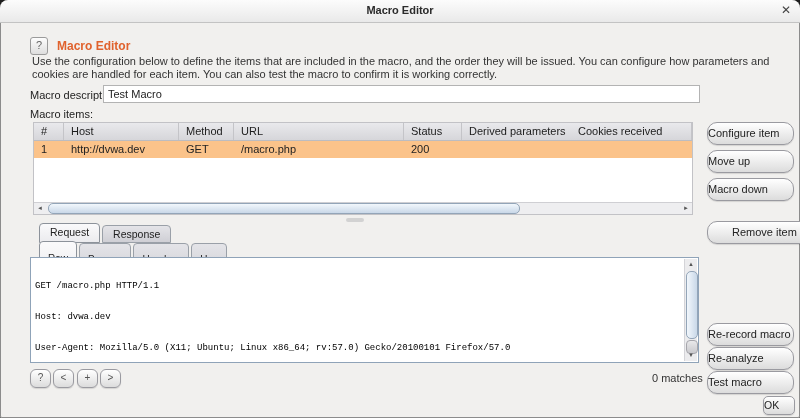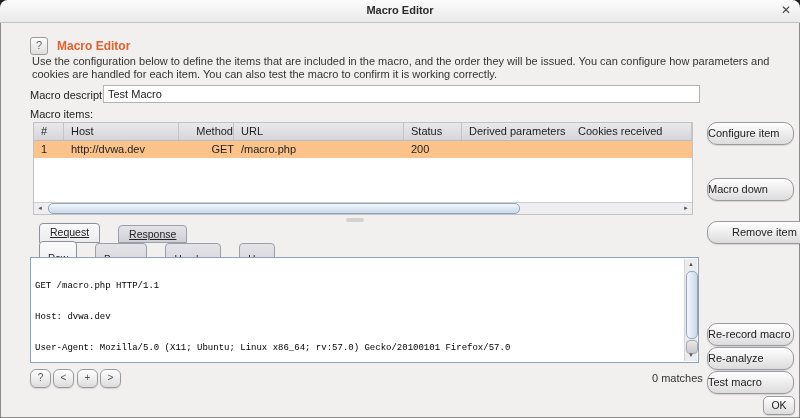--- a/index.html
+++ b/index.html
@@ -15,52 +15,52 @@
   
   .md-label{position:absolute;left:30px;top:89px;font-size:11px;color:#222;}
   .md-input{position:absolute;left:103px;top:85px;width:587px;height:14px;border:1px solid #b3b3b3;font-size:11px;font-family:"Liberation Sans",sans-serif;color:#222;padding:1px 4px;background:#fff;}
   .mi-label{position:absolute;left:30px;top:108px;font-size:11px;color:#222;}
   
   .table{position:absolute;left:33px;top:122px;width:660px;height:93px;background:#fff;border:1px solid #c2c2c6;box-sizing:border-box;}
   .thead{display:flex;height:17px;background:linear-gradient(#e9e9ec,#d6d6da);border-bottom:1px solid #bcbcc0;}
   .th{font-size:11px;color:#1c1c1c;padding:2px 0 0 7px;border-right:1px solid #c4c4c8;box-sizing:border-box;overflow:hidden;white-space:nowrap;}
   .trow{display:flex;height:17px;background:#fbc38a;}
   .td{font-size:11px;color:#222;padding:2px 0 0 7px;box-sizing:border-box;overflow:hidden;white-space:nowrap;}
-  .c0{width:30px;}.c1{width:115px;}.c2{width:55px;text-align:right;}.c3{width:170px;}.c4{width:58px;}.c5{width:121px;}.c6{flex:1;}
+  .c0{width:30px;}.c1{width:115px;}.c2{width:55px;}.c3{width:170px;}.c4{width:58px;}.c5{width:121px;}.c6{flex:1;}
   .hscroll{position:absolute;left:0;bottom:0;width:100%;height:12px;background:#eeeef0;border-top:1px solid #cfcfd3;box-sizing:border-box;display:flex;align-items:center;}
   .sb-btn{width:12px;height:11px;font-size:6px;color:#555;text-align:center;line-height:11px;flex:0 0 auto;}
   .hthumb{height:9px;width:470px;margin-left:2px;border:1px solid #93a5b8;border-radius:5px;background:linear-gradient(#f2f7fc,#c9d8e8);flex:0 0 auto;}
   .hspace{flex:1;}
   
   .btn{position:absolute;left:707px;width:85px;height:21px;border:1px solid #9a9aa0;border-radius:10px;background:linear-gradient(#ffffff,#dcdcdc);font-size:11px;color:#222;text-align:left;line-height:20px;box-shadow:0 1px 1px rgba(0,0,0,.12);}
   
   .splitter{position:absolute;left:346px;top:218px;width:18px;height:4px;border-radius:2px;background:#d2d2d2;}
   
   .tabrow{position:absolute;left:39px;display:flex;align-items:flex-end;}
   .tabrow.main{top:223px;}
   .tabrow.sub{top:241px;}
-  .tab{font-size:10.5px;color:#222;padding:2px 10px 2px 10px;border:1px solid #9aa0a8;border-radius:4px 4px 0 0;background:linear-gradient(#e4e4e8,#cfcfd5);margin-right:18px;height:12px;line-height:12px;text-decoration:underline;}
+  .tab{font-size:10.5px;color:#222;padding:2px 10px 2px 10px;border:1px solid #9aa0a8;border-radius:4px 4px 0 0;background:linear-gradient(#e4e4e8,#cfcfd5);margin-right:2px;height:12px;line-height:12px;}
   .tab.sel{background:linear-gradient(#fafafb,#ebebee);border-color:#8c929a;height:14px;line-height:13px;}
   .tabrow.sub .tab{font-size:10px;padding:10px 8px;}
   
   .editor{position:absolute;left:30px;top:257px;width:669px;height:106px;background:#fff;border:1px solid #8fa3b8;box-sizing:border-box;text-decoration:underline;}
   .editor .text{position:absolute;left:4px;top:2px;right:16px;bottom:1px;font-family:"Liberation Mono","DejaVu Sans Mono",monospace;font-size:9px;line-height:10.4px;color:#000;white-space:pre;overflow:hidden;}
   .vscroll{position:absolute;top:1px;right:1px;bottom:1px;width:13px;background:#ececee;border-left:1px solid #d4d4d8;box-sizing:border-box;}
   .vs-btn{position:absolute;left:0;width:12px;height:11px;font-size:6px;color:#555;text-align:center;line-height:11px;}
   .vs-up{top:0;}
   .vs-down{bottom:0;}
   .vthumb{position:absolute;left:1px;top:12px;width:10px;height:66px;border:1px solid #93a5b8;border-radius:5px;background:linear-gradient(90deg,#f2f7fc,#c9d8e8);}
   .vthumb2{position:absolute;left:1px;top:81px;width:10px;height:12px;border:1px solid #a6a6ac;border-radius:4px;background:linear-gradient(#e8e8ea,#c9c9cd);}
   
   .sq-btn{position:absolute;top:369px;width:19px;height:17px;border:1px solid #9a9aa0;border-radius:6px;background:linear-gradient(#ffffff,#dcdcdc);font-size:10px;color:#555;text-align:center;line-height:16px;box-shadow:0 1px 1px rgba(0,0,0,.12);}
   .search-input{position:absolute;left:135px;top:369px;width:500px;height:13px;border:1px solid #b3b3b3;font-size:11px;font-family:"Liberation Sans",sans-serif;padding:1px 4px;background:#fff;color:#222;}
   .search-input::placeholder{font-style:italic;color:#9a9a9a;}
   .matches{position:absolute;left:652px;top:372px;font-size:11px;color:#333;}
   
-  .ok-btn{position:absolute;left:763px;top:396px;width:30px;height:17px;border:1px solid #9a9aa0;border-radius:5px;background:linear-gradient(#ffffff,#dcdcdc);font-size:10.5px;color:#222;text-align:center;line-height:16px;box-shadow:0 1px 1px rgba(0,0,0,.12);}
+  .ok-btn{position:absolute;left:763px;top:396px;width:30px;height:17px;border:1px solid #9a9aa0;border-radius:5px;background:linear-gradient(#ffffff,#dcdcdc);font-size:10.5px;color:#222;line-height:16px;box-shadow:0 1px 1px rgba(0,0,0,.12);}
 </style>
 </head>
 <body>
 
 <div class="window">
 
   <div class="titlebar">
     <span class="title">Macro Editor</span>
     <span class="close">✕</span>
   </div>
@@ -94,20 +94,21 @@
     </div>
     <div class="hscroll">
       <div class="sb-btn">◄</div>
       <div class="hthumb"></div>
       <div class="hspace"></div>
       <div class="sb-btn">►</div>
     </div>
   </div>
 
   <div class="btn" style="top:122px;">Configure item</div>
+  <div class="btn" style="top:150px;">Move up</div>
   <div class="btn" style="top:178px;">Macro down</div>
   <div class="btn" style="top:221px;padding-left:24px;">Remove item</div>
 
   <div class="splitter"></div>
 
   <div class="tabrow main">
     <div class="tab sel">Request</div>
     <div class="tab">Response</div>
   </div>
 

